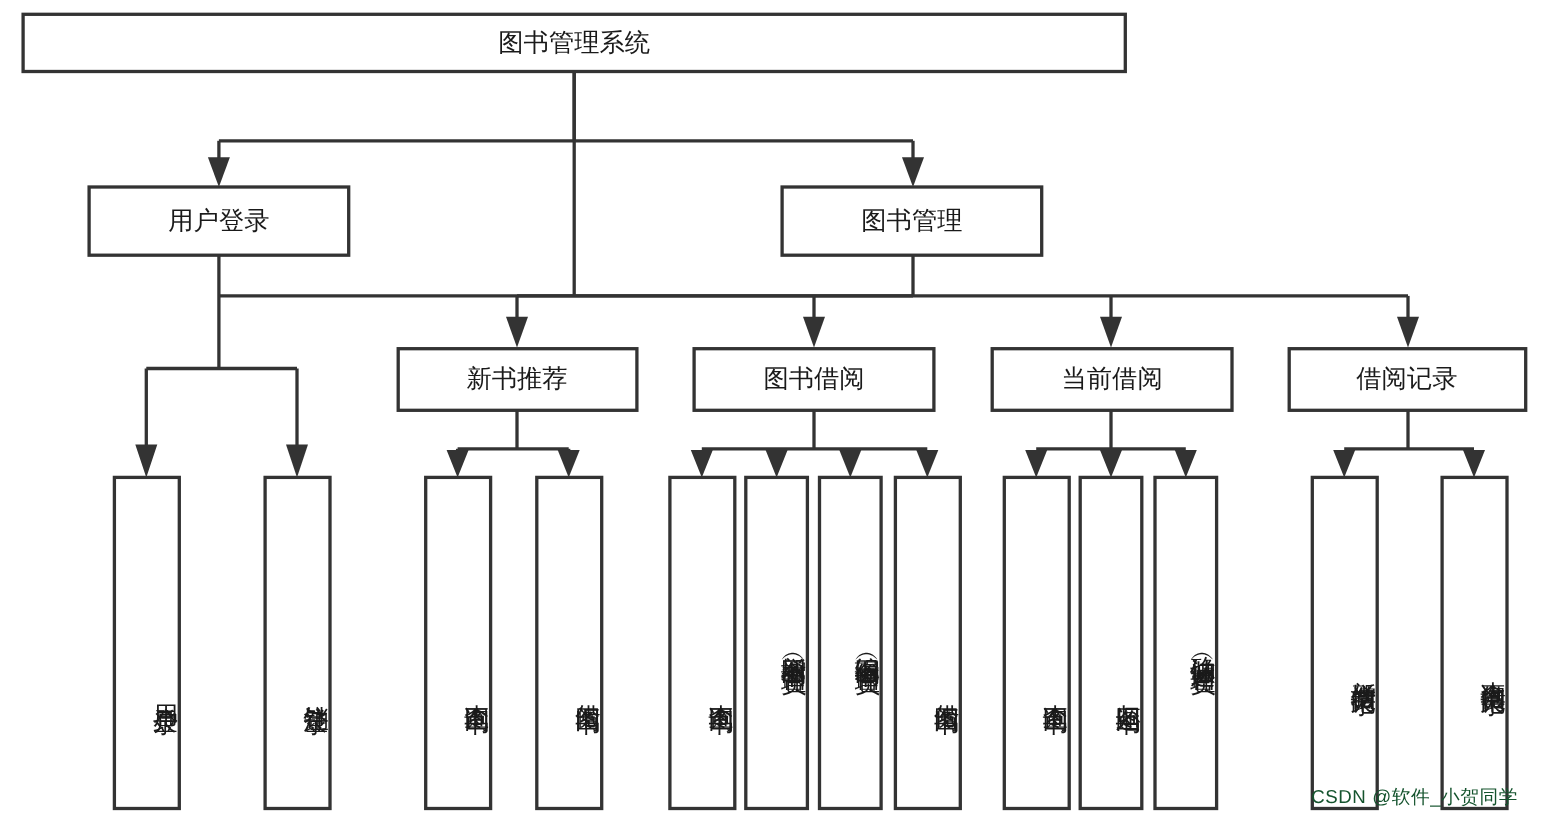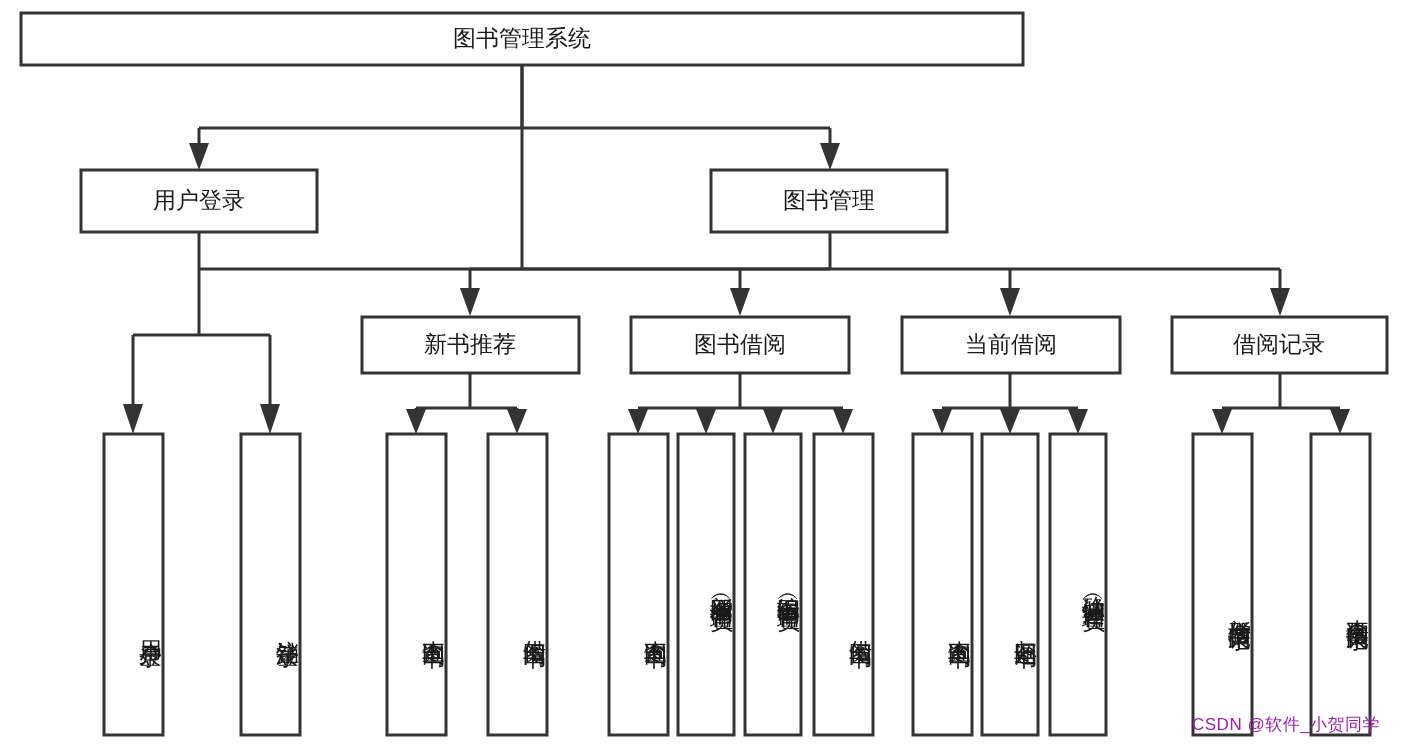--- a/index.html
+++ b/index.html
@@ -61,21 +61,21 @@
     white-space: nowrap;
     display: flex;
     align-items: flex-start;
     justify-content: center;
     pointer-events: none;
   }
   .watermark {
     position: absolute;
     font-family: "Liberation Sans", "DejaVu Sans", sans-serif;
     font-size: 17px;
-    color: #a21caf;
+    color: #14532d;
     white-space: nowrap;
     letter-spacing: 0.5px;
   }
 </style>
 </head>
 <body>
 
 <div id="diagram-root">
 
   <svg id="diagram-svg" viewBox="0 0 1405 747">

